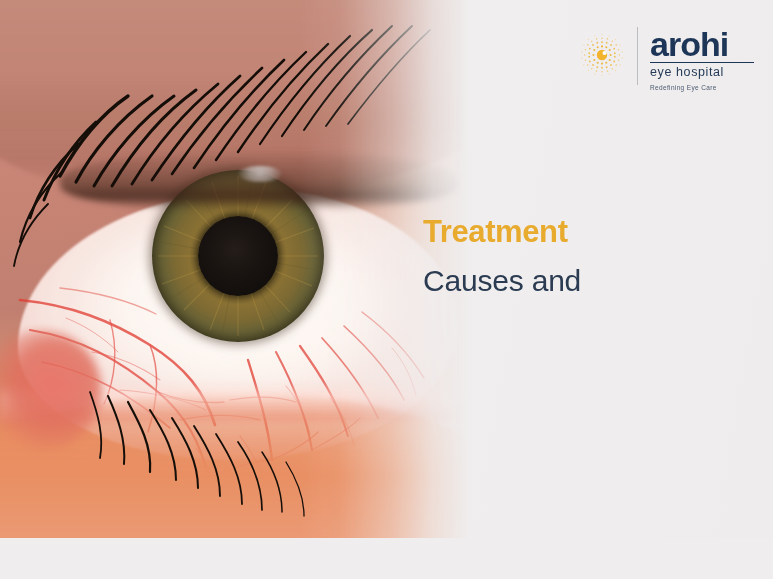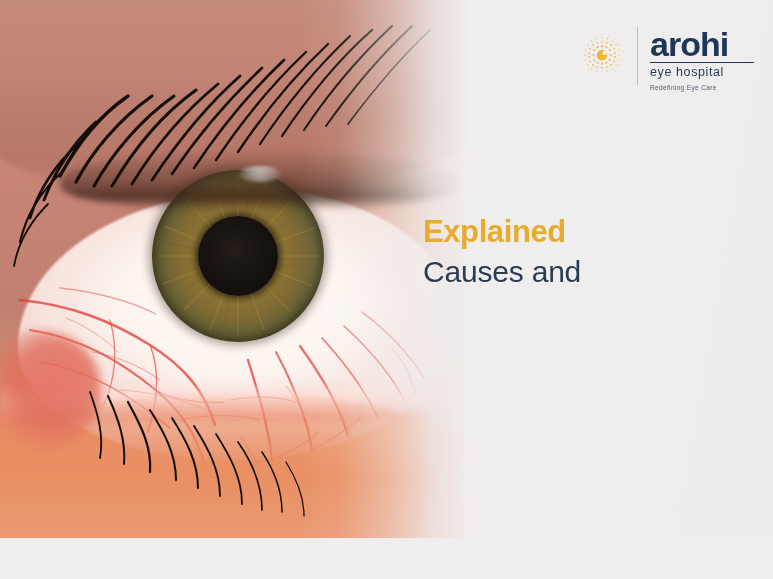--- a/index.html
+++ b/index.html
@@ -123,21 +123,21 @@
   }
 
   
   .headline{position:absolute;left:423px;top:213px;width:330px;}
   .hl-accent{
     font-size:31px;line-height:37px;font-weight:bold;color:#e8ab2e;
     letter-spacing:-.4px;
   }
   .hl-main{
     font-size:30px;line-height:37px;font-weight:normal;color:#2a3b52;
-    letter-spacing:-.2px;margin-top:3px;
+    letter-spacing:-.2px;margin-top:12px;
   }
 </style>
 </head>
 <body>
 
 <div class="banner">
 
   <div class="photo">
     <div class="skin"></div>
     <div class="upperlid"></div>
@@ -350,17 +350,17 @@
 
     <div class="logo-text">
       <div class="logo-word">arohi</div>
       <div class="logo-rule"></div>
       <div class="logo-sub">eye hospital</div>
       <div class="logo-tag">Redefining Eye Care</div>
     </div>
   </div>
 
   <div class="headline">
-    <div class="hl-accent">Explained</div>
+    <div class="hl-accent">Treatment</div>
     <div class="hl-main">Causes and</div>
   </div>
 
 </div>
 
 </body></html>

